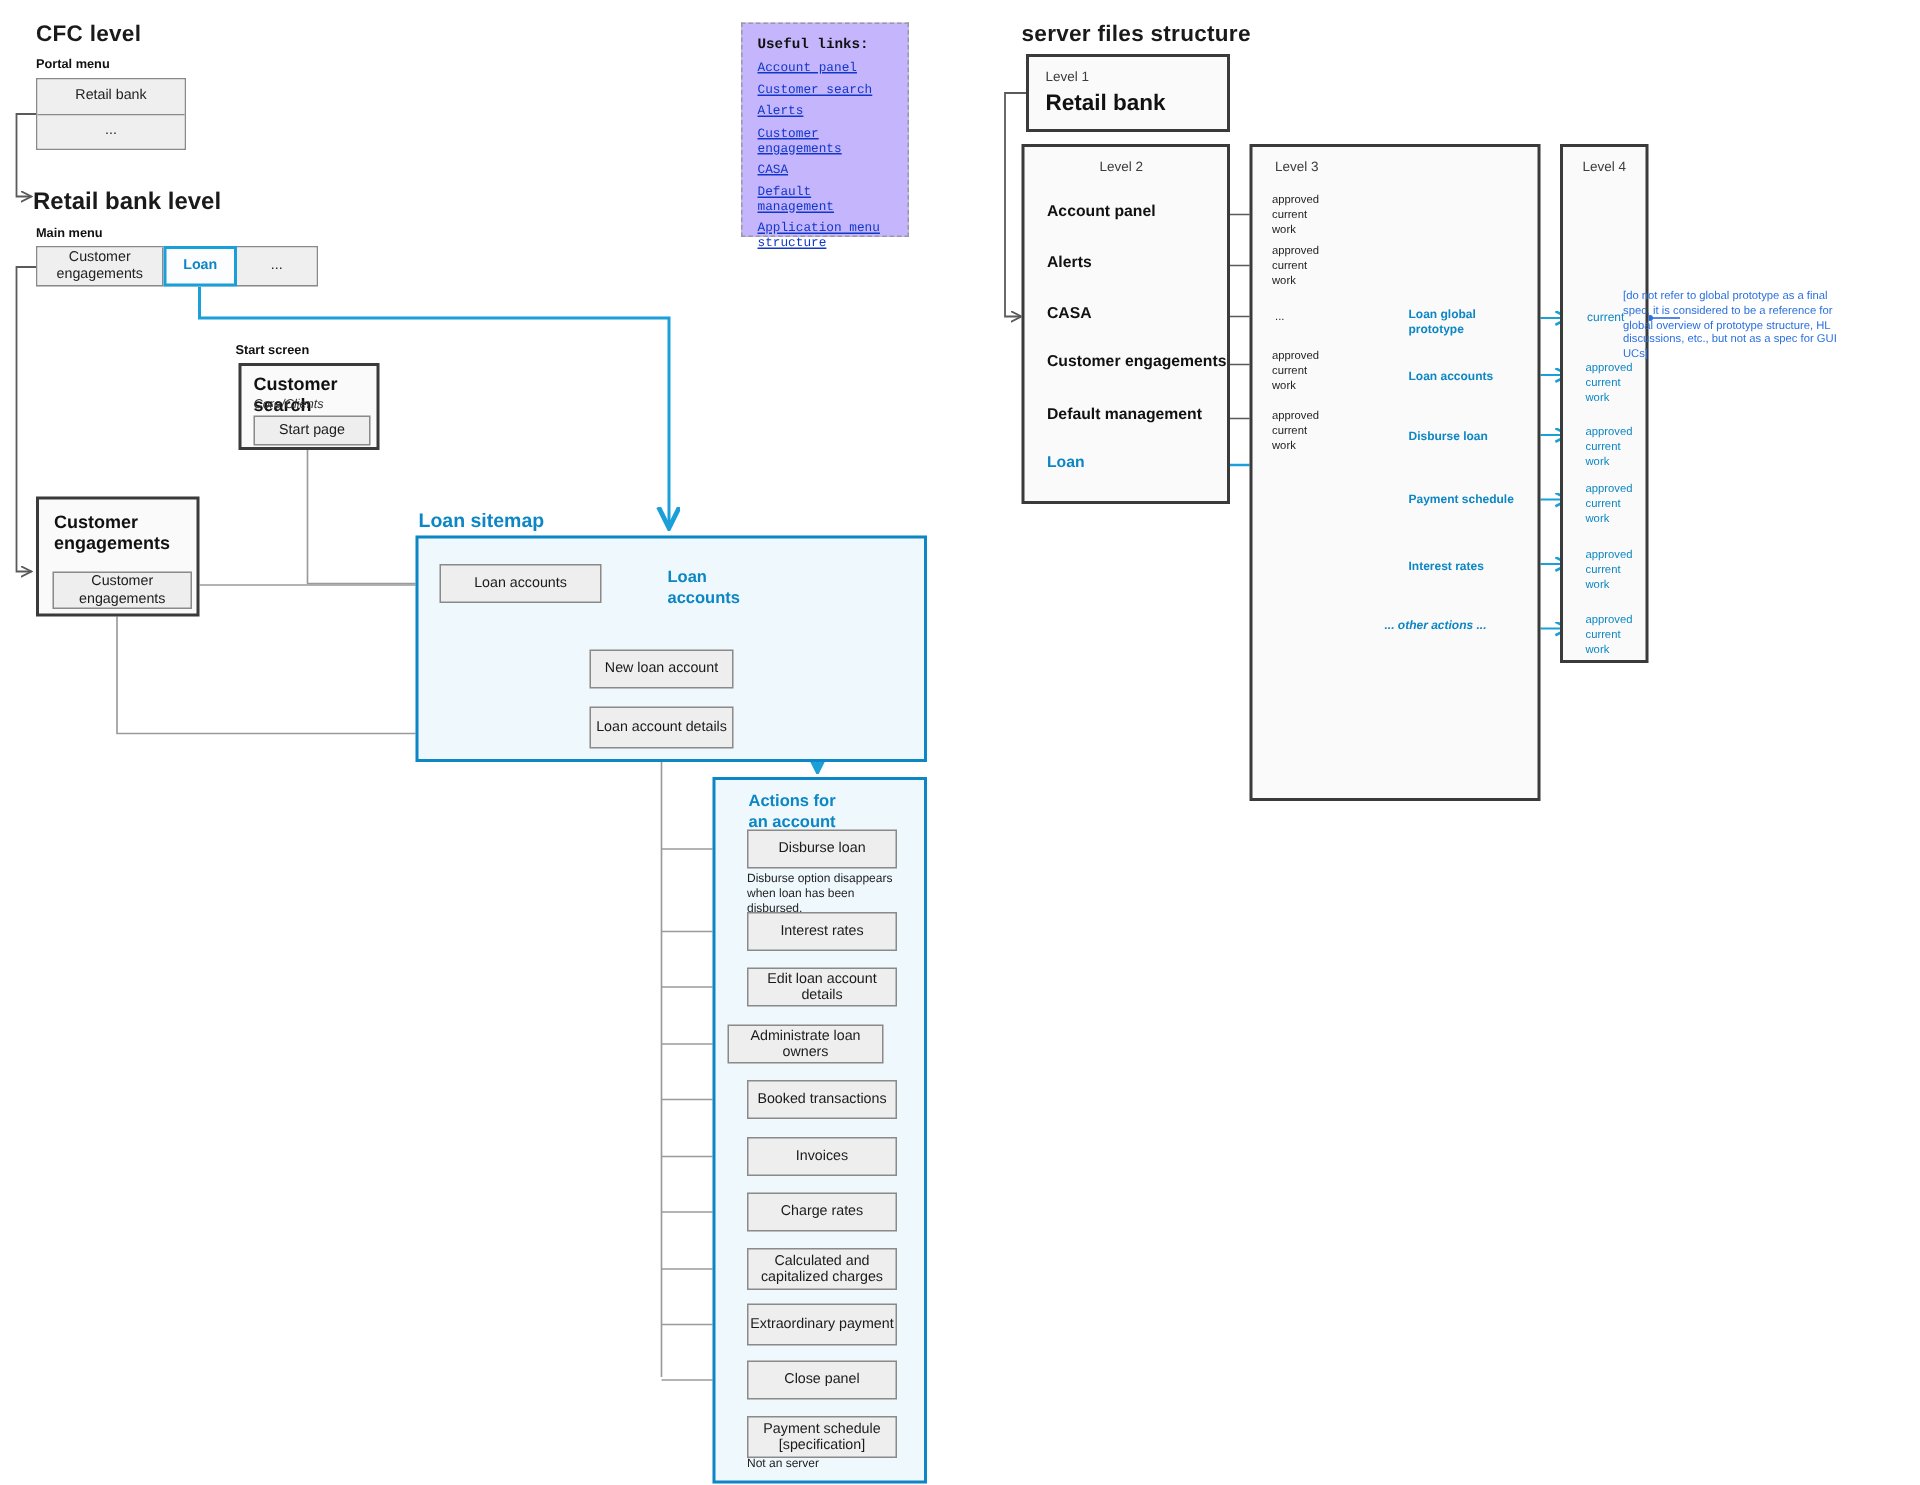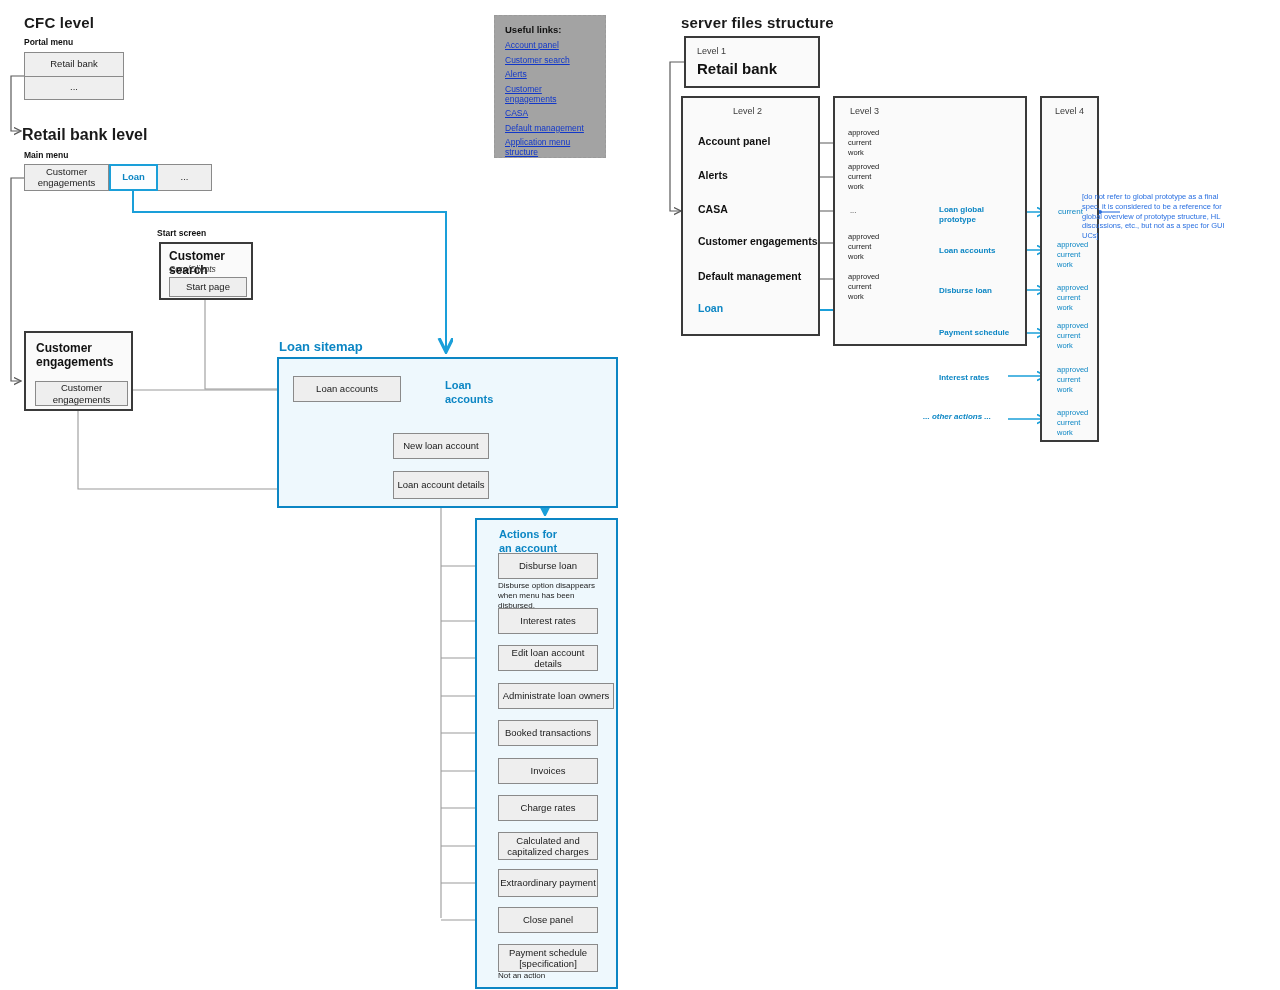--- a/index.html
+++ b/index.html
@@ -43,22 +43,23 @@
   }
   .screen-group .g-title{font-size:12px;font-weight:bold;color:#111;}
   .screen-group .g-sub{font-size:8.5px;font-style:italic;color:#333;}
 
   
   .region{border:2px solid #0c86c4;background:#eef8fd;box-sizing:border-box;}
   .region-label{font-size:11px;font-weight:bold;color:#0c86c4;line-height:1.25;}
 
   
   .links-box{
-    border:1px dashed #9a9a9a;background:#a3a3a3;box-sizing:border-box;
+    border:1px dashed #9a9a9a;background:#c4b5fd;box-sizing:border-box;
     padding:8px 10px;
+    font-family:Liberation Mono, monospace;
   }
   .links-box .lk-title{font-size:9.5px;font-weight:bold;color:#111;margin-bottom:5px;}
   .links-box a{
     display:block;font-size:8.5px;color:#1137c9;text-decoration:underline;
     margin-bottom:4.5px;cursor:pointer;
   }
 
   
   .lvl-box{border:2px solid #3a3a3a;background:#fafafa;box-sizing:border-box;}
   .lvl-cap{font-size:9px;color:#3c3c3c;}
@@ -183,32 +184,32 @@
 <div class="node abs" style="left:293px;top:376px;width:108px;height:26px;">Loan accounts</div>
 <div class="node abs" style="left:393px;top:433px;width:96px;height:26px;">New loan account</div>
 <div class="node abs" style="left:393px;top:471px;width:96px;height:28px;">Loan account details</div>
 
 <div class="abs region" style="left:475px;top:518px;width:143px;height:471px;">
   <div class="region-label abs" style="left:22px;top:8px;white-space:pre-line;"><span>Actions for
 an account</span></div>
 </div>
 
 <div class="node abs" style="left:498px;top:553px;width:100px;height:26px;">Disburse loan</div>
-<div class="abs note" style="left:498px;top:581px;width:108px;">Disburse option disappears when menu has been disbursed.</div>
+<div class="abs note" style="left:498px;top:581px;width:108px;">Disburse option disappears when loan has been disbursed.</div>
 <div class="node abs" style="left:498px;top:608px;width:100px;height:26px;">Interest rates</div>
 <div class="node abs" style="left:498px;top:645px;width:100px;height:26px;">Edit loan account details</div>
-<div class="node abs" style="left:498px;top:683px;width:116px;height:26px;">Administrate loan owners</div>
+<div class="node abs" style="left:485px;top:683px;width:104px;height:26px;">Administrate loan owners</div>
 <div class="node abs" style="left:498px;top:720px;width:100px;height:26px;">Booked transactions</div>
 <div class="node abs" style="left:498px;top:758px;width:100px;height:26px;">Invoices</div>
 <div class="node abs" style="left:498px;top:795px;width:100px;height:26px;">Charge rates</div>
 <div class="node abs" style="left:498px;top:832px;width:100px;height:28px;">Calculated and capitalized charges</div>
 <div class="node abs" style="left:498px;top:869px;width:100px;height:28px;">Extraordinary payment</div>
 <div class="node abs" style="left:498px;top:907px;width:100px;height:26px;">Close panel</div>
 <div class="node abs" style="left:498px;top:944px;width:100px;height:28px;">Payment schedule [specification]</div>
-<div class="abs note" style="left:498px;top:971px;width:110px;">Not an action</div>
+<div class="abs note" style="left:498px;top:971px;width:110px;">Not an server</div>
 
 <div class="abs links-box" style="left:494px;top:15px;width:112px;height:143px;">
   <div class="lk-title">Useful links:</div>
   <a>Account panel</a>
   <a>Customer search</a>
   <a>Alerts</a>
   <a>Customer engagements</a>
   <a>CASA</a>
   <a>Default management</a>
   <a>Application menu structure</a>
@@ -224,21 +225,21 @@
 <div class="abs lvl-box" style="left:681px;top:96px;width:139px;height:240px;">
   <div class="lvl-cap abs" style="left:13px;top:8px;padding-left:37px;">Level 2</div>
   <div class="lvl2-item abs" style="left:15px;top:37px;">Account panel</div>
   <div class="lvl2-item abs" style="left:15px;top:71px;">Alerts</div>
   <div class="lvl2-item abs" style="left:15px;top:105px;">CASA</div>
   <div class="lvl2-item abs" style="left:15px;top:137px;">Customer engagements</div>
   <div class="lvl2-item abs" style="left:15px;top:172px;">Default management</div>
   <div class="lvl2-item accent abs" style="left:15px;top:204px;">Loan</div>
 </div>
 
-<div class="abs lvl-box" style="left:833px;top:96px;width:194px;height:250px;">
+<div class="abs lvl-box" style="left:833px;top:96px;width:194px;height:438px;">
   <div class="lvl-cap abs" style="left:15px;top:8px;">Level 3</div>
 
   <div class="l3-stack abs" style="left:13px;top:30px;white-space:pre-line;">approved
 current
 work</div>
   <div class="l3-stack abs" style="left:13px;top:64px;white-space:pre-line;">approved
 current
 work</div>
   <div class="l3-stack abs" style="left:15px;top:108px;">...</div>
   <div class="l3-stack abs" style="left:13px;top:134px;white-space:pre-line;">approved

